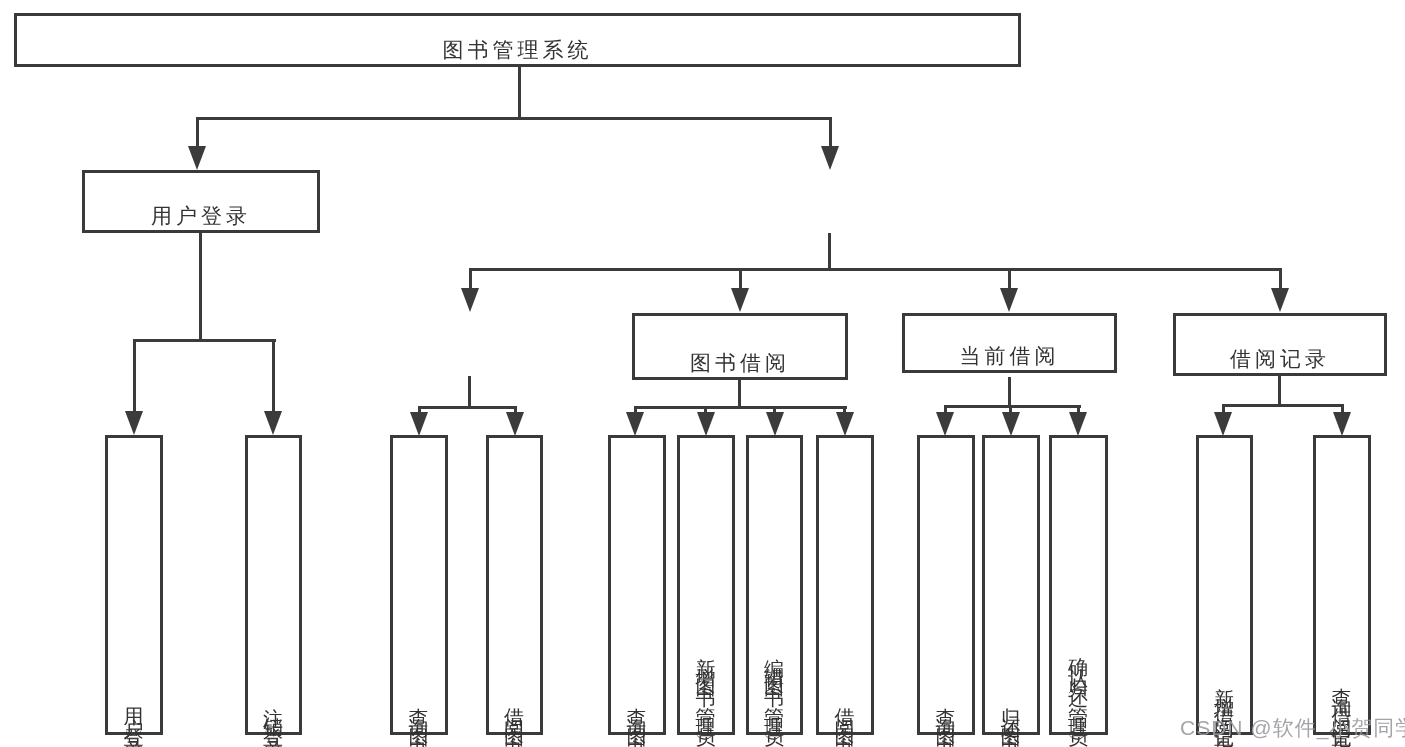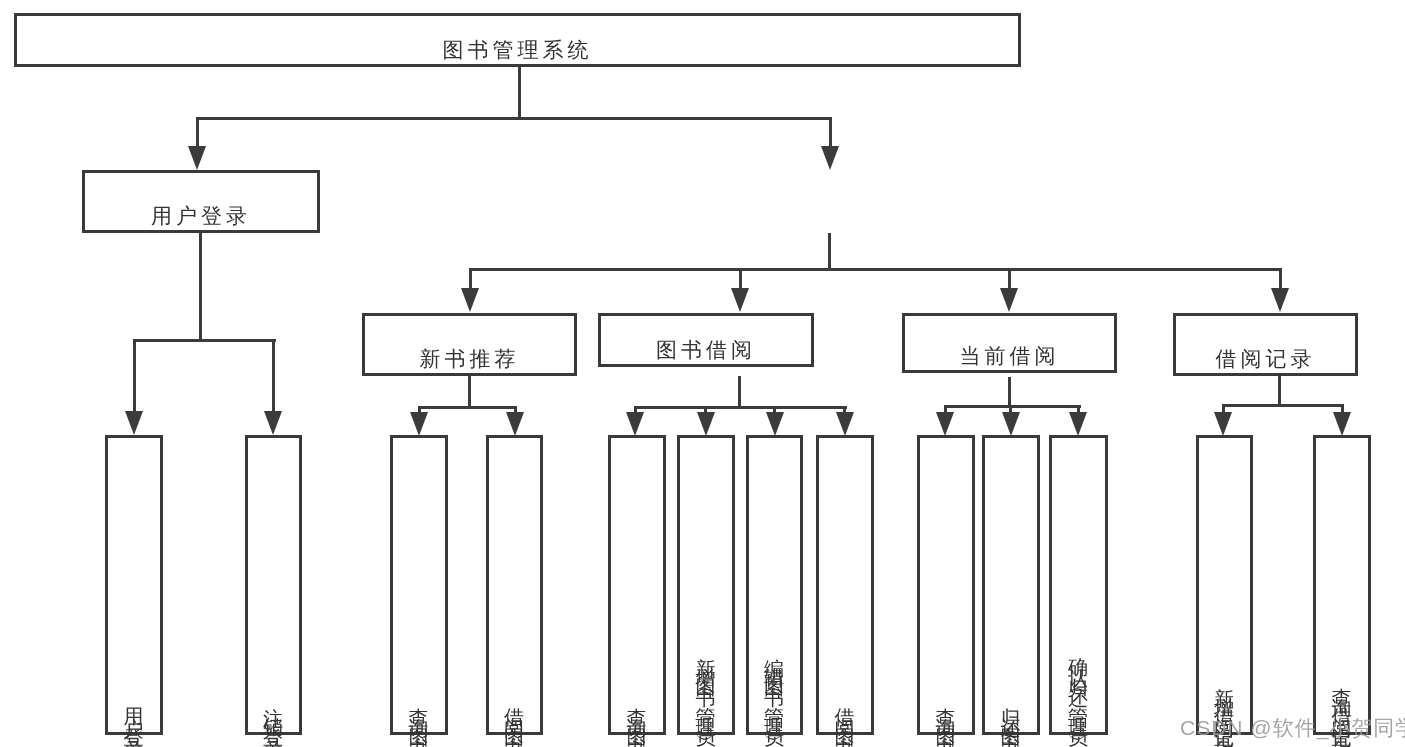--- a/index.html
+++ b/index.html
@@ -95,30 +95,27 @@
   <div class="line" style="left:469px;top:268px;width:813px;height:3px"></div>
   <div class="line" style="left:469px;top:268px;width:3px;height:20px"></div>
   <div class="arrow" style="left:461px;top:288px"></div>
   <div class="line" style="left:739px;top:268px;width:3px;height:20px"></div>
   <div class="arrow" style="left:731px;top:288px"></div>
   <div class="line" style="left:1008px;top:268px;width:3px;height:20px"></div>
   <div class="arrow" style="left:1000px;top:288px"></div>
   <div class="line" style="left:1279px;top:268px;width:3px;height:20px"></div>
   <div class="arrow" style="left:1271px;top:288px"></div>
 
-  <div class="box" style="left:362px;top:313px;width:215px;height:63px">
-    <span class="hlabel">新书推荐</span>
-  </div>
-  <div class="box" style="left:598px;top:313px;width:216px;height:54px">
+  <div class="box" style="left:632px;top:313px;width:216px;height:67px">
     <span class="hlabel">图书借阅</span>
   </div>
   <div class="box" style="left:902px;top:313px;width:215px;height:60px">
     <span class="hlabel">当前借阅</span>
   </div>
-  <div class="box" style="left:1173px;top:313px;width:185px;height:63px">
+  <div class="box" style="left:1173px;top:313px;width:214px;height:63px">
     <span class="hlabel">借阅记录</span>
   </div>
 
   <div class="line" style="left:468px;top:376px;width:3px;height:33px"></div>
   <div class="line" style="left:418px;top:406px;width:99px;height:3px"></div>
   <div class="line" style="left:418px;top:406px;width:3px;height:8px"></div>
   <div class="arrow" style="left:410px;top:412px"></div>
   <div class="line" style="left:514px;top:406px;width:3px;height:8px"></div>
   <div class="arrow" style="left:506px;top:412px"></div>
 

